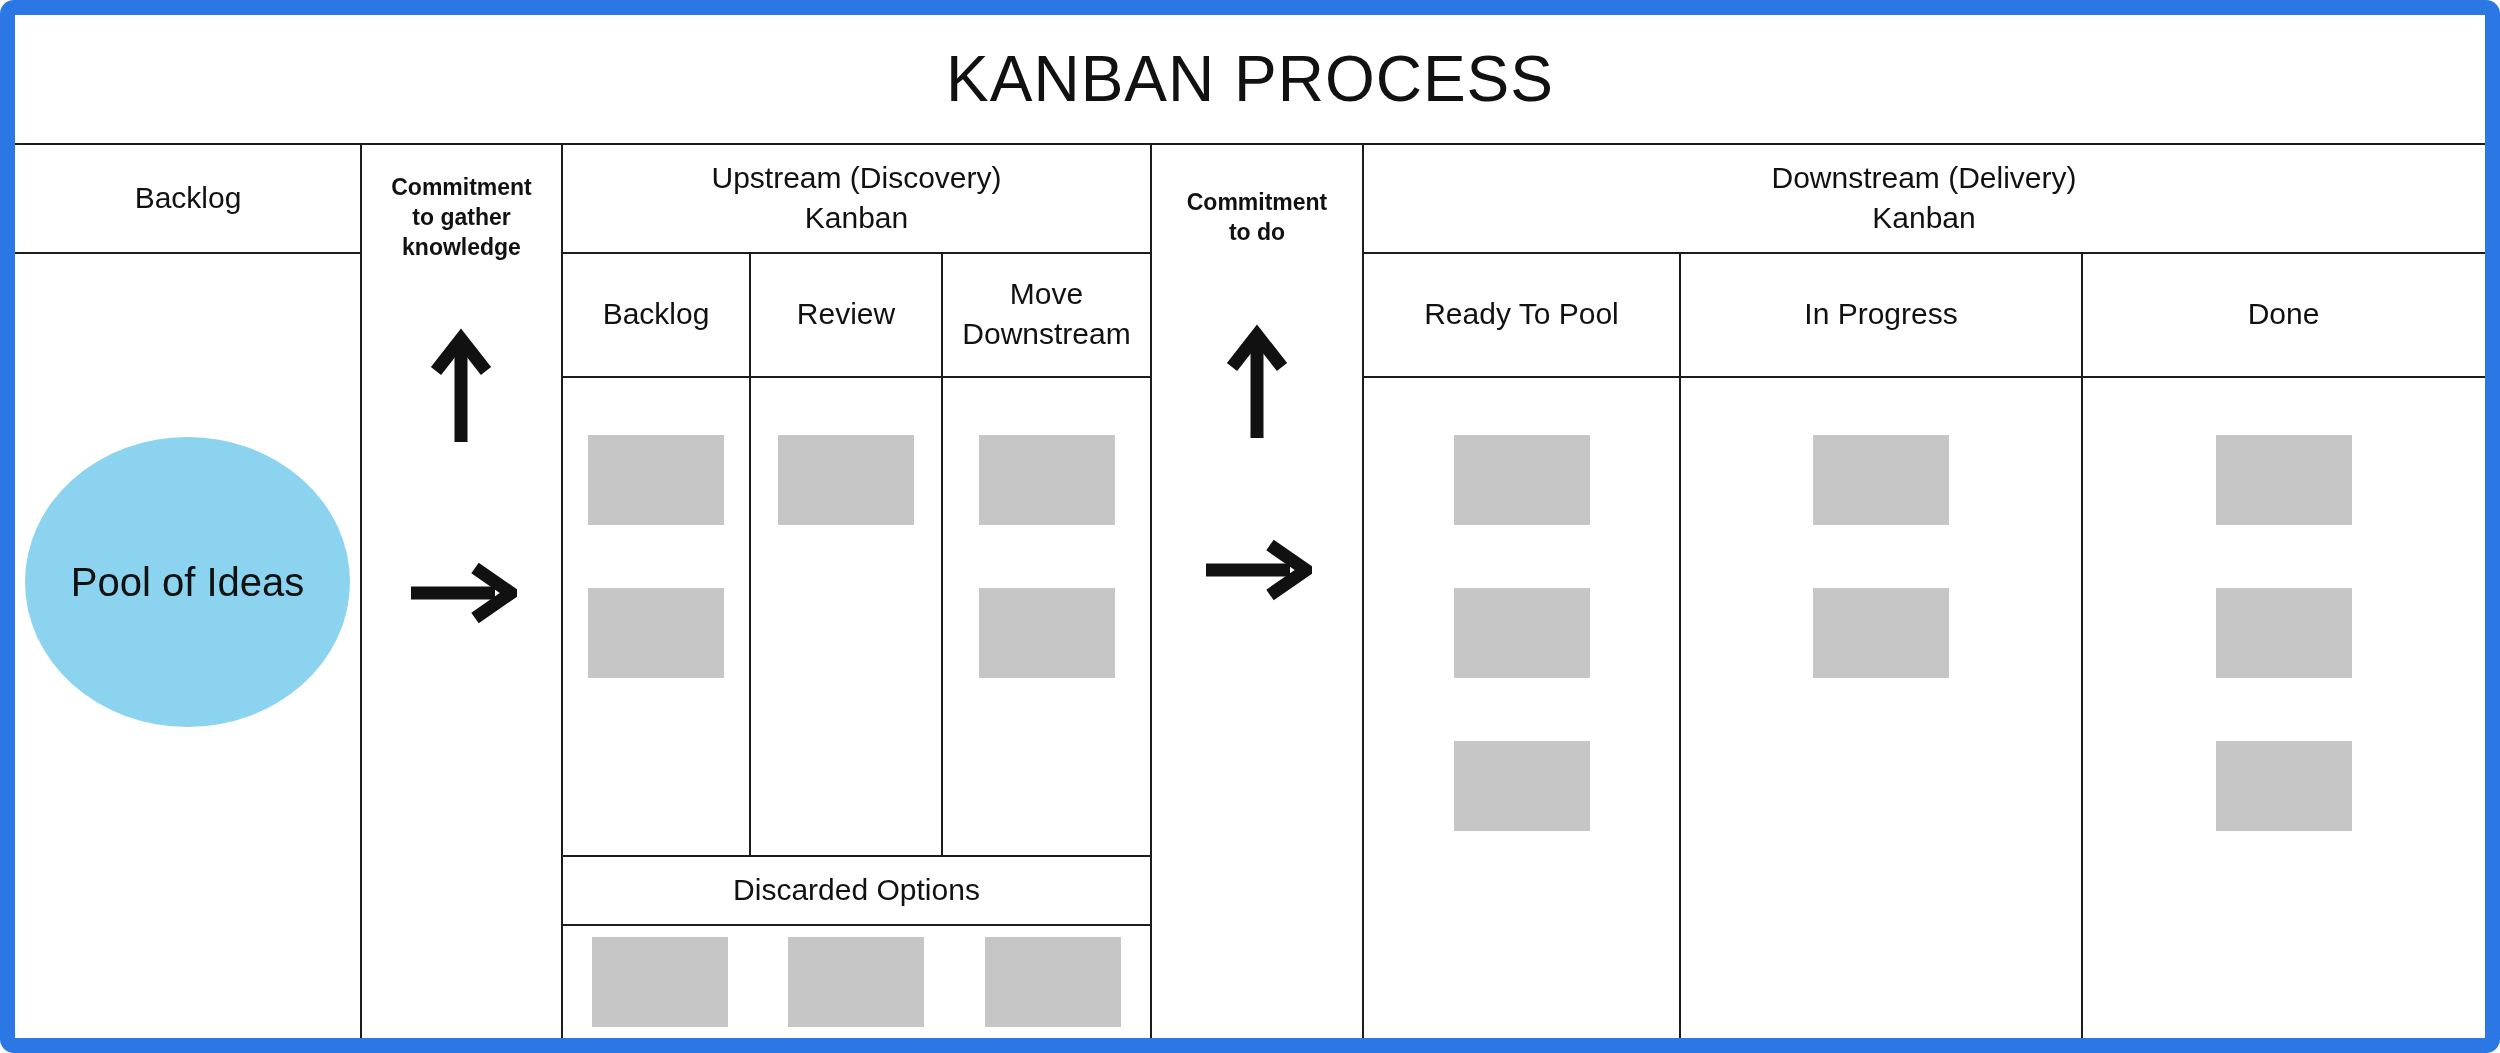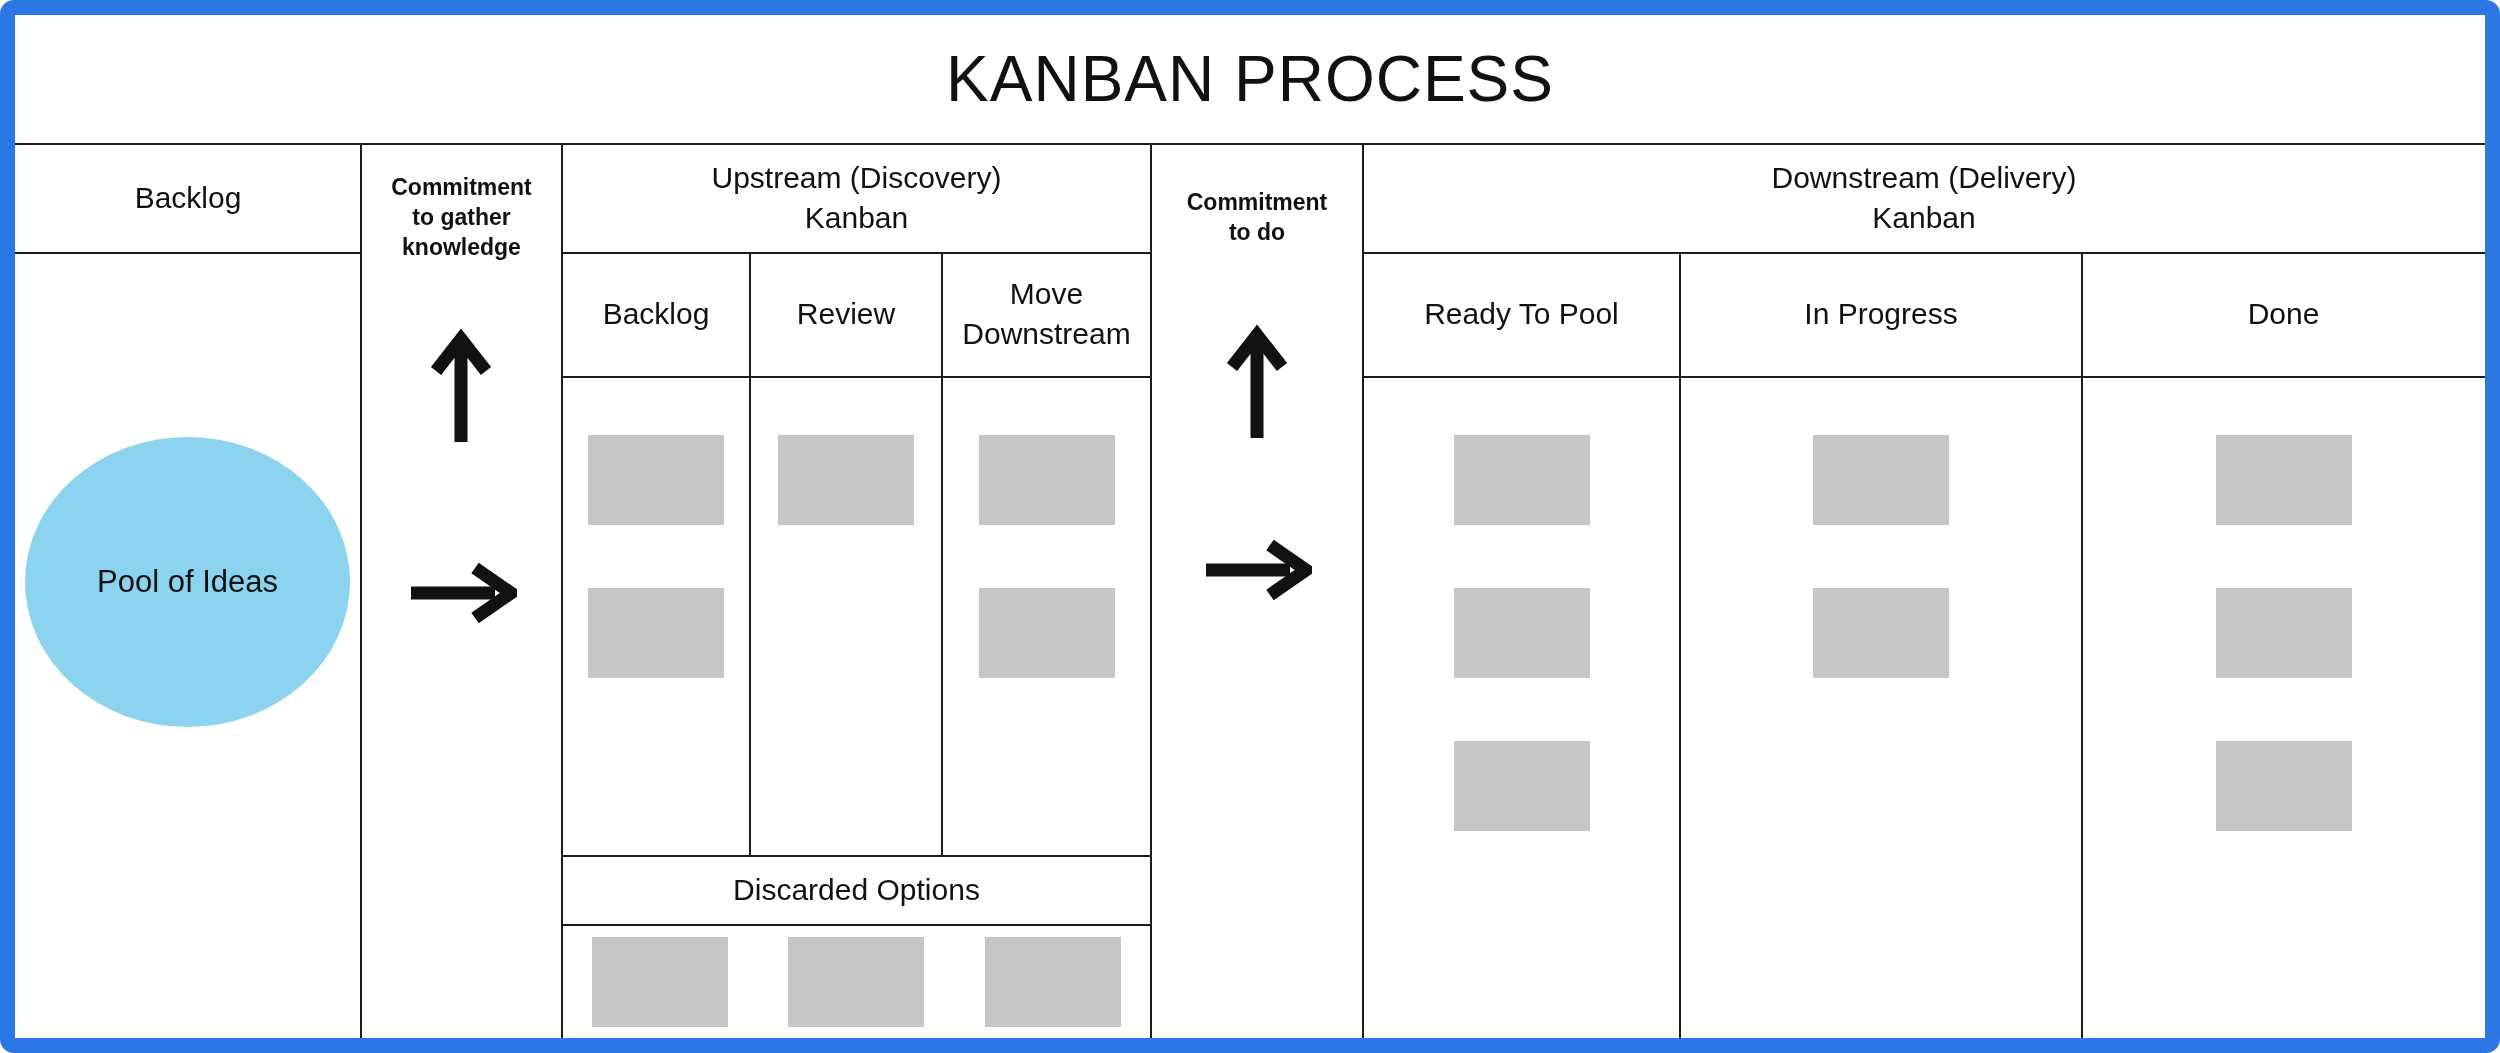--- a/index.html
+++ b/index.html
@@ -15,21 +15,21 @@
   .canvas{position:absolute;left:15px;top:15px;width:2470px;height:1023px;background:#fff;}
   .hline{position:absolute;height:2px;background:var(--line);}
   .vline{position:absolute;width:2px;background:var(--line);}
   .label{position:absolute;display:flex;align-items:center;justify-content:center;text-align:center;white-space:pre-line;}
   .title{font-size:64px;font-weight:500;letter-spacing:1px;}
   .hdr{font-size:30px;font-weight:400;line-height:1.32;}
   .commit{font-size:23px;font-weight:700;line-height:1.3;}
   .cardcol{position:absolute;display:flex;flex-direction:column;align-items:center;padding-top:59px;gap:63px;box-sizing:border-box;}
   .cardrow{position:absolute;display:flex;flex-direction:row;align-items:flex-start;justify-content:space-around;}
   .card{width:136px;height:90px;background:var(--card-gray);flex:0 0 auto;}
-  .pool{position:absolute;left:10px;top:422px;width:325px;height:290px;border-radius:50%;background:var(--pool-blue);display:flex;align-items:center;justify-content:center;font-size:31px;}
+  .pool{position:absolute;left:10px;top:422px;width:325px;height:290px;border-radius:50%;background:var(--pool-blue);display:flex;align-items:center;justify-content:center;font-size:40px;}
   svg.arrow{position:absolute;display:block;}
   svg.arrow *{stroke:var(--ink);stroke-width:13;fill:none;stroke-linecap:butt;stroke-linejoin:miter;}
 </style>
 </head>
 <body>
 
 <div class="frame">
   <div class="canvas">
 
     <div class="label title" style="left:0;top:0;width:2470px;height:128px;">KANBAN PROCESS</div>

